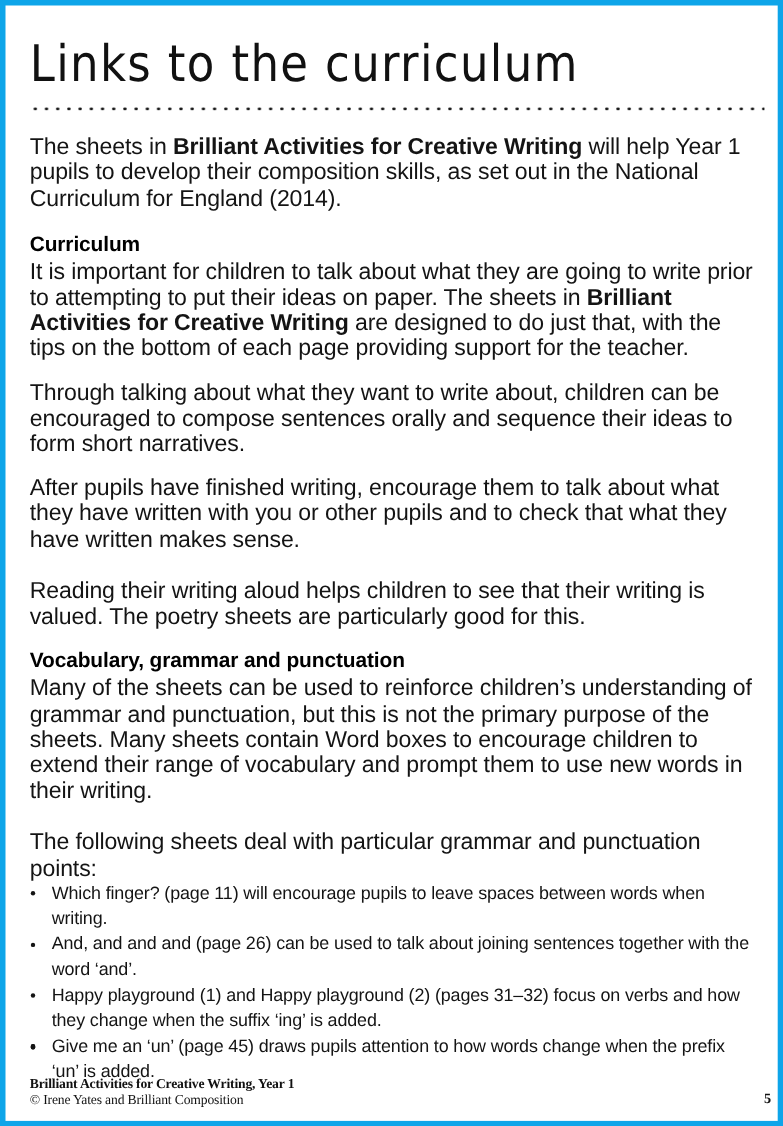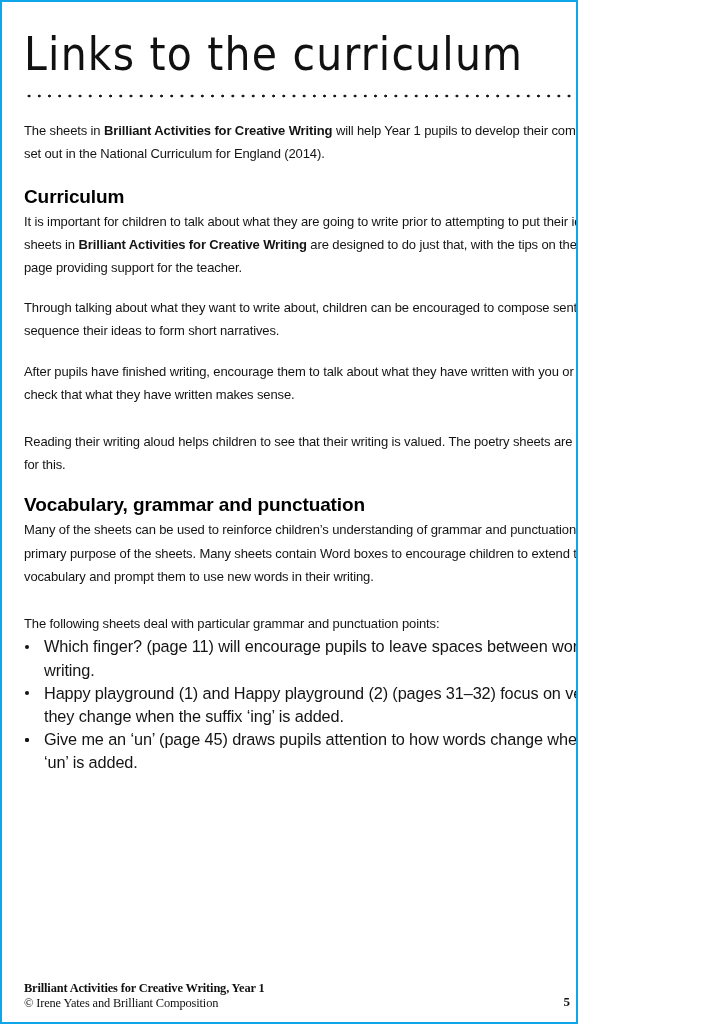--- a/index.html
+++ b/index.html
@@ -2,25 +2,25 @@
 <html><head>
 <meta charset="utf-8">
 <style>
   html, body {
     margin: 0;
     padding: 0;
     background: #ffffff;
   }
   .page {
     position: relative;
-    width: 578px;
+    width: 712px;
     height: 1024px;
     background: #ffffff;
     box-sizing: border-box;
-    border: 2px solid #0ea5e9;
+    border: 5px solid #0ea5e9;
     overflow: hidden;
     font-family: "Liberation Sans", sans-serif;
     color: #000000;
   }
   .content {
     position: absolute;
     left: 22px;
     top: 0;
     width: 660px;
   }
@@ -50,21 +50,21 @@
     background-repeat: repeat-x;
     background-position: left center;
   }
 
   
   .body-block {
     margin-top: 21px;
   }
   p.para {
     margin: 0 0 17px 0;
-    font-size: 13px;
+    font-size: 21px;
     line-height: 23.2px;
     letter-spacing: -0.12px;
     color: #141414;
   }
   p.para.tight {
     margin-bottom: 0;
     margin-top: 24px;
   }
   h2.section {
     font-size: 19px;
@@ -164,20 +164,21 @@
       <p class="para tight">Reading their writing aloud helps children to see that their writing is valued. The poetry sheets are particularly good for this.</p>
 
       <h2 class="section">Vocabulary, grammar and punctuation</h2>
 
       <p class="para">Many of the sheets can be used to reinforce children’s understanding of grammar and punctuation, but this is not the primary purpose of the sheets. Many sheets contain Word boxes to encourage children to extend their range of vocabulary and prompt them to use new words in their writing.</p>
 
       <p class="para tight">The following sheets deal with particular grammar and punctuation points:</p>
 
       <ul class="points">
         <li><span class="dot"></span><span>Which finger? (page 11) will encourage pupils to leave spaces between words when writing.</span></li>
+        <li><span class="dot"></span><span>And, and and and (page 26) can be used to talk about joining sentences together with the word ‘and’.</span></li>
         <li><span class="dot"></span><span>Happy playground (1) and Happy playground (2) (pages 31–32) focus on verbs and how they change when the suffix ‘ing’ is added.</span></li>
         <li><span class="dot"></span></li>
         <li><span class="dot"></span><span>Give me an ‘un’ (page 45) draws pupils attention to how words change when the prefix ‘un’ is added.</span></li>
       </ul>
 
     </div>
   </div>
 
   <div class="footer">
     <div class="footer-left">

